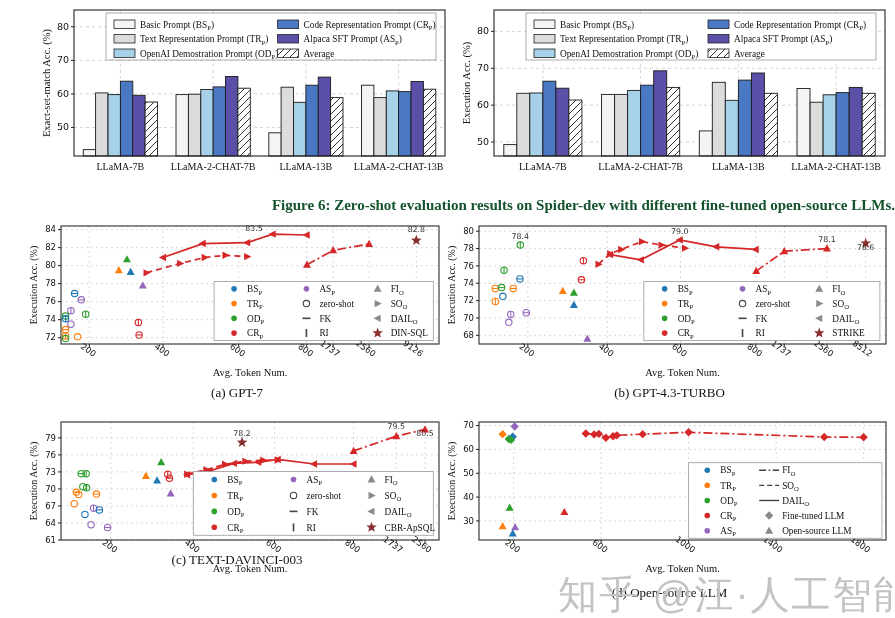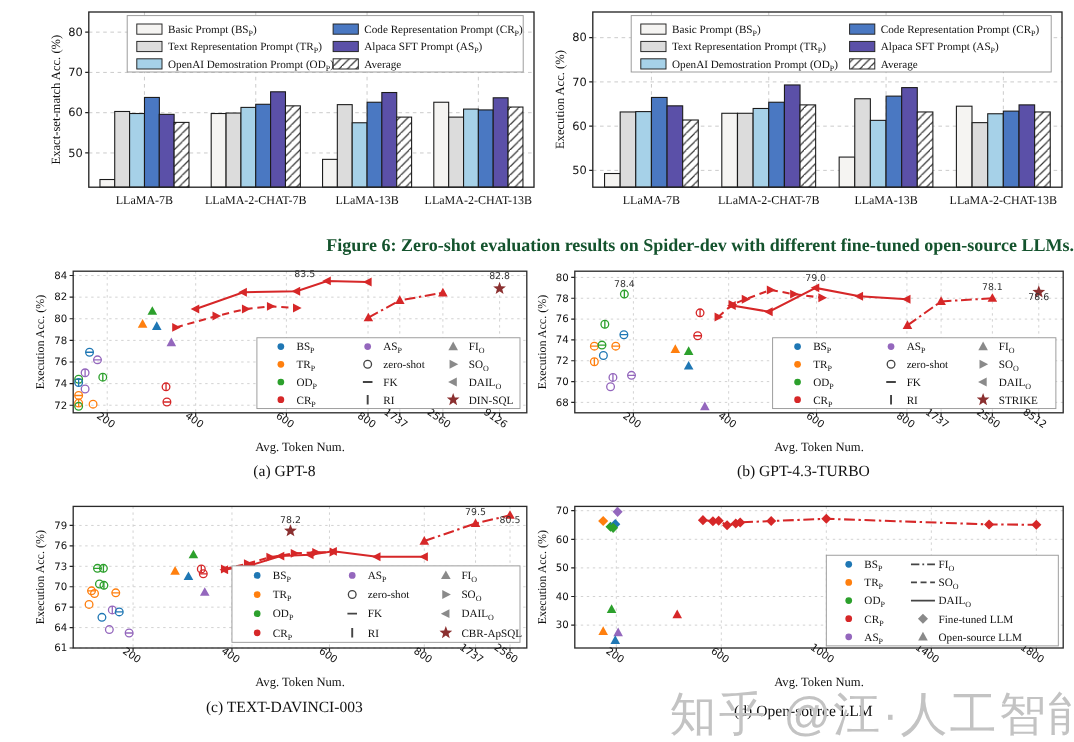--- a/index.html
+++ b/index.html
@@ -452,21 +452,21 @@
             <path d="M377.4573,83.585 L370.2573,79.88499999999999 L370.2573,87.285 Z" fill="#8a8a8a"></path>
             <text x="386.2573" y="86.785" fill="#111" font-family="&quot;Liberation Serif&quot;, serif" font-size="9.3px"><tspan>SO</tspan><tspan dy="2.5" font-size="72%">O</tspan></text>
             <path d="M369.0573,98.335 L376.2573,94.63499999999999 L376.2573,102.035 Z" fill="#8a8a8a"></path>
             <text x="386.2573" y="101.535" fill="#111" font-family="&quot;Liberation Serif&quot;, serif" font-size="9.3px"><tspan>DAIL</tspan><tspan dy="2.5" font-size="72%">O</tspan></text>
             <path d="M373.26,107.48L374.64,111.18L378.58,111.35L375.49,113.81L376.55,117.62L373.26,115.44L369.97,117.62L371.02,113.81L367.93,111.35L371.87,111.18Z" fill="#8b3030"></path>
             <text x="386.2573" y="116.285" fill="#111" font-family="&quot;Liberation Serif&quot;, serif" font-size="9.3px"><tspan>STRIKE</tspan></text>
           </g>
         </g>
       </svg>
     </div>
-  <div class="subcap" style="left:28px;top:385px;width:418px;">(a) GPT-8</div>
+  <div class="subcap" style="left:28px;top:385px;width:418px;">(a) GPT-7</div>
   <div class="subcap" style="left:446px;top:385px;width:447px;">(b) GPT-4.3-TURBO</div>
 
   <div id="sc-c" class="chart" style="left:28px;top:416px;">
       <svg width="418" height="160" viewBox="0 0 418 160">
         <g>
           <line x1="33" y1="124" x2="411" y2="124" stroke="#c9c9c9" stroke-width="0.7" stroke-dasharray="2,3"></line>
           <line x1="33" y1="106.98076923076923" x2="411" y2="106.98076923076923" stroke="#c9c9c9" stroke-width="0.7" stroke-dasharray="2,3"></line>
           <line x1="33" y1="89.96153846153845" x2="411" y2="89.96153846153845" stroke="#c9c9c9" stroke-width="0.7" stroke-dasharray="2,3"></line>
           <line x1="33" y1="72.9423076923077" x2="411" y2="72.9423076923077" stroke="#c9c9c9" stroke-width="0.7" stroke-dasharray="2,3"></line>
           <line x1="33" y1="55.92307692307691" x2="411" y2="55.92307692307691" stroke="#c9c9c9" stroke-width="0.7" stroke-dasharray="2,3"></line>
@@ -677,17 +677,17 @@
             <line x1="313.13525000000004" y1="84.47" x2="333.13525000000004" y2="84.47" stroke="#444444" stroke-width="1.4"></line>
             <text x="336.13525000000004" y="87.67" fill="#111" font-family="&quot;Liberation Serif&quot;, serif" font-size="9.3px"><tspan>DAIL</tspan><tspan dy="2.5" font-size="72%">O</tspan></text>
             <path d="M323.13525000000004,95.37400000000001 L327.33525000000003,99.57400000000001 L323.13525000000004,103.77400000000002 L318.93525000000005,99.57400000000001 Z" fill="#8a8a8a"></path>
             <text x="336.13525000000004" y="102.77400000000002" fill="#111" font-family="&quot;Liberation Serif&quot;, serif" font-size="9.3px"><tspan>Fine-tuned LLM</tspan></text>
             <path d="M323.13525000000004,110.478 L327.13525000000004,117.678 L319.13525000000004,117.678 Z" fill="#8a8a8a"></path>
             <text x="336.13525000000004" y="117.878" fill="#111" font-family="&quot;Liberation Serif&quot;, serif" font-size="9.3px"><tspan>Open-source LLM</tspan></text>
           </g>
         </g>
       </svg>
     </div>
-  <div class="subcap" style="left:28px;top:581px;width:418px;">(c) TEXT-DAVINCI-003</div>
+  <div class="subcap" style="left:28px;top:552px;width:418px;">(c) TEXT-DAVINCI-003</div>
   <div class="subcap" style="left:446px;top:585px;width:447px;">(d) Open-source LLM</div>
 
   <div class="watermark">知乎 @江·人工智能技术</div>
 </div>
 
 </body></html>

